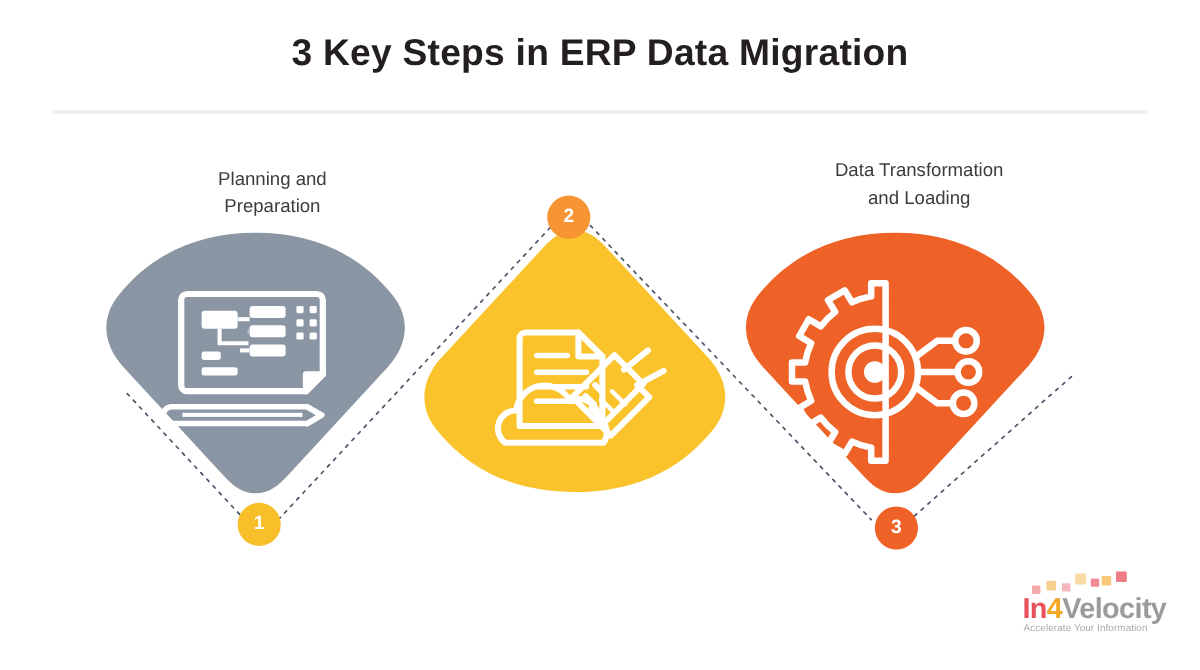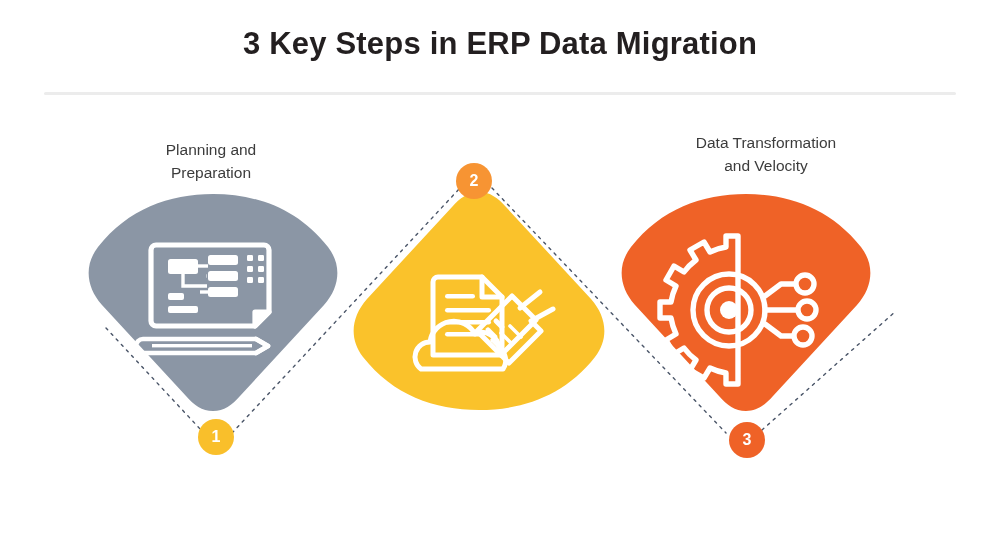--- a/index.html
+++ b/index.html
@@ -43,21 +43,21 @@
 
   
   .step-label {
     position: absolute;
     text-align: center;
     font-size: 15.5px;
     line-height: 23px;
     color: #3c3c3c;
     white-space: pre-line;
   }
-  .label-1 { left:  96px; top: 138px; width: 230px; }
+  .label-1 { left:  112px; top: 138px; width: 230px; }
   .label-2 { left: 365px; top: 446px; width: 230px; }
   .label-3 { left: 636px; top: 131px; width: 260px; }
 
   
   .fan {
     position: absolute;
   }
   .fan svg { display: block; overflow: visible; }
 
   
@@ -273,16 +273,29 @@
   <div class="badge badge-2" style="background:#f79433;">
     <span>2</span>
   </div>
   <div class="badge badge-3" style="background:#ef6227;">
     <span>3</span>
   </div>
 
   <div class="step-label label-1">Planning and
 Preparation</div>
   <div class="step-label label-3">Data Transformation
-and Velocity</div>
-
+and Loading</div>
+
+  <div class="logo">
+    <svg class="logo-squares" width="86" height="20" viewBox="0 0 86 20">
+      <rect x="0" y="12" width="7" height="7" rx="1" fill="#f2a9a9"></rect>
+      <rect x="12" y="8" width="8" height="8" rx="1" fill="#f7cf8e"></rect>
+      <rect x="25" y="10" width="7" height="7" rx="1" fill="#f5b8bf"></rect>
+      <rect x="36" y="2" width="9" height="9" rx="1" fill="#f8d9a4"></rect>
+      <rect x="49" y="6" width="7" height="7" rx="1" fill="#ef8b93"></rect>
+      <rect x="58" y="4" width="8" height="8" rx="1" fill="#f7c978"></rect>
+      <rect x="70" y="0" width="9" height="9" rx="1" fill="#ee7d87"></rect>
+    </svg>
+    <div class="logo-word"><span class="logo-in">In</span><span class="logo-four">4</span><span class="logo-velocity">Velocity</span></div>
+    <div class="logo-tag">Accelerate Your Information</div>
+  </div>
 
 </div>
 
 </body></html>

